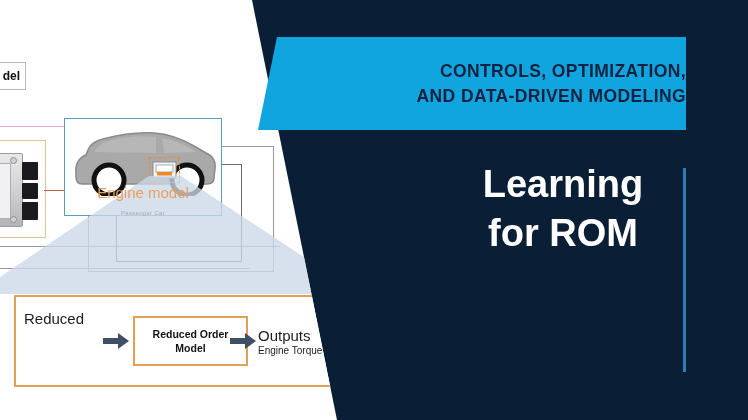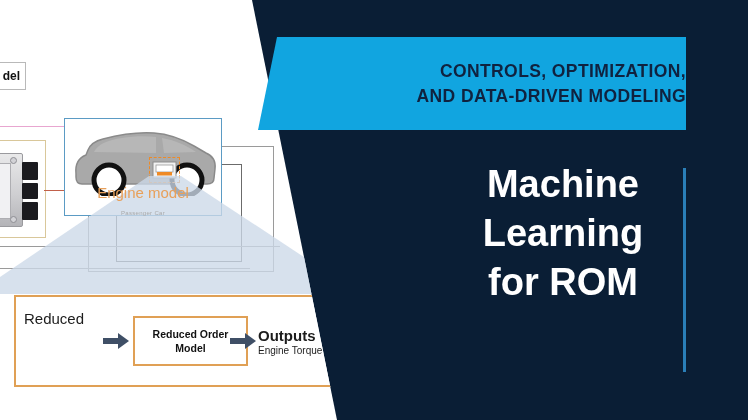--- a/index.html
+++ b/index.html
@@ -91,21 +91,21 @@
     border:2px solid #e0a055;background:#fff;box-sizing:border-box;
   }
   .rom-inputs-title{position:absolute;left:24px;top:310px;font-size:15px;color:#1c1c1c;}
   .rom-inputs-list{position:absolute;left:24px;top:329px;font-size:8px;line-height:10.5px;color:#1c1c1c;}
   .rom-box{
     position:absolute;left:133px;top:316px;width:115px;height:50px;
     border:2px solid #e0a055;background:#fff;box-sizing:border-box;
     display:flex;align-items:center;justify-content:center;text-align:center;
   }
   .rom-box span{font-size:10.5px;font-weight:bold;color:#111;line-height:14px;}
-  .rom-out-title{position:absolute;left:258px;top:327px;font-size:15px;color:#1c1c1c;font-weight:bold;}
+  .rom-out-title{position:absolute;left:258px;top:327px;font-size:15px;color:#1c1c1c;}
   .rom-out-sub{position:absolute;left:258px;top:345px;font-size:10px;color:#1c1c1c;}
   .fatarrow{position:absolute;}
 
   
   .banner{
     position:absolute;left:258px;top:37px;width:428px;height:93px;
     background:#11a5e0;
     -webkit-clip-path:polygon(19px 0, 428px 0, 428px 93px, 0 93px);
     clip-path:polygon(19px 0, 428px 0, 428px 93px, 0 93px);
     display:flex;flex-direction:column;align-items:flex-end;justify-content:center;
@@ -202,20 +202,19 @@
     <div class="carlabel">Engine model</div>
     <div class="carcap">Passenger Car</div>
   </div>
 
   <div class="banner">
     <div>CONTROLS, OPTIMIZATION,</div>
     <div>AND DATA-DRIVEN MODELING</div>
   </div>
 
   <div class="bigtitle">
-    <div>Machine</div>
     <div>Learning</div>
     <div>for ROM</div>
   </div>
 
   <div class="accent"></div>
 
 </div>
 
 </body></html>

